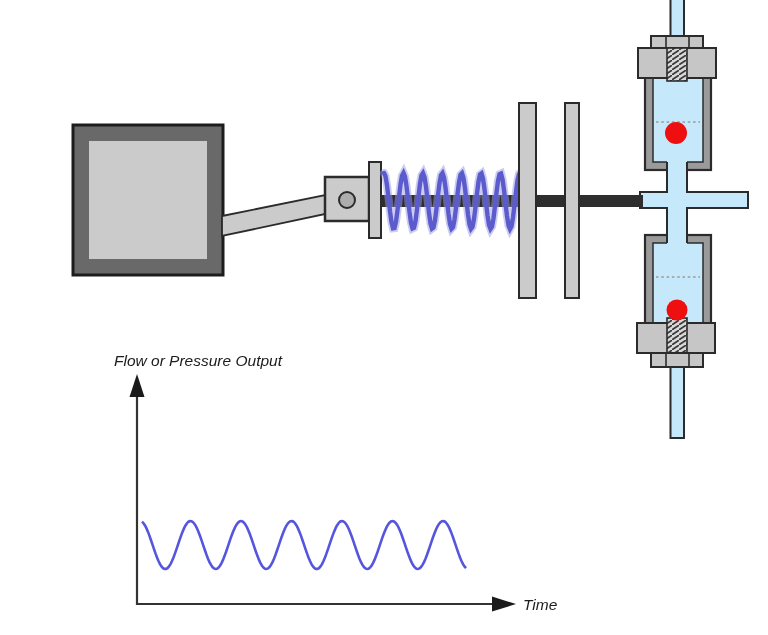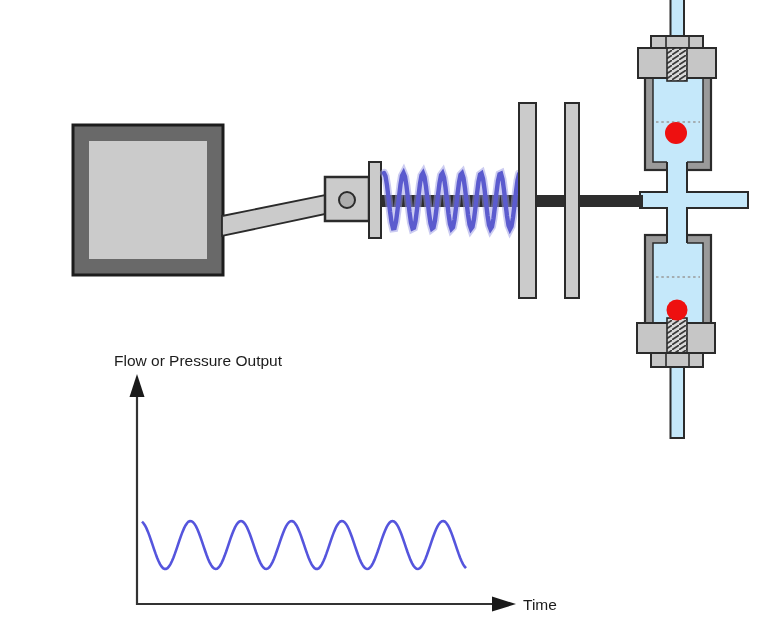--- a/index.html
+++ b/index.html
@@ -1,16 +1,16 @@
 <!DOCTYPE html>
 <html style="--background: #ffffff; --outline: #2b2b2b; --box-outer: #696969; --box-inner: #cbcbcb; --metal-light: #cbcbcb; --fitting-gray: #c6c6c6; --wall-gray: #9a9a9a; --pin-gray: #adadad; --shaft-dark: #2e2e2e; --spring-blue: #5b5bce; --spring-halo: #9a9ae4; --fluid-blue: #c5e8fa; --ball-red: #ee1010; --wave-blue: #5555dd; --axis-color: #333333; --label-color: #1c1c1c; --seat-dash-gray: #999999; --thread-bg: #d8d8d8;"><head>
 <meta charset="utf-8">
 <style>
   html, body { margin: 0; padding: 0; background: var(--background, #fff); }
-  .stage { width: 768px; height: 635px; position: relative; background: var(--background, #fff); overflow: hidden; }
+  .stage { width: 768px; height: 635px; position: relative; background: var(--background, #fff); overflow: hidden; font-style: italic; }
 
   
   .metal   { fill: var(--metal-light); stroke: var(--outline); stroke-width: 2; }
   .rod     { fill: var(--metal-light); stroke: var(--outline); stroke-width: 1.8; }
   .box-outer { fill: var(--box-outer); stroke: #1c1c1c; stroke-width: 3; }
   .box-inner { fill: var(--box-inner); }
   .pin     { fill: var(--pin-gray); stroke: var(--outline); stroke-width: 2; }
   .wall    { fill: var(--wall-gray); stroke: var(--outline); stroke-width: 2.2; }
   .fluid   { fill: var(--fluid-blue); stroke: var(--outline); stroke-width: 2; }
   .fluid-fill { fill: var(--fluid-blue); }

